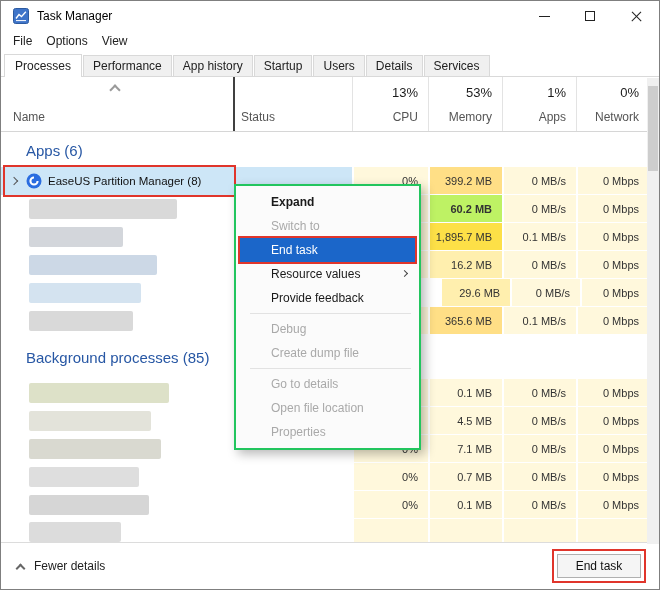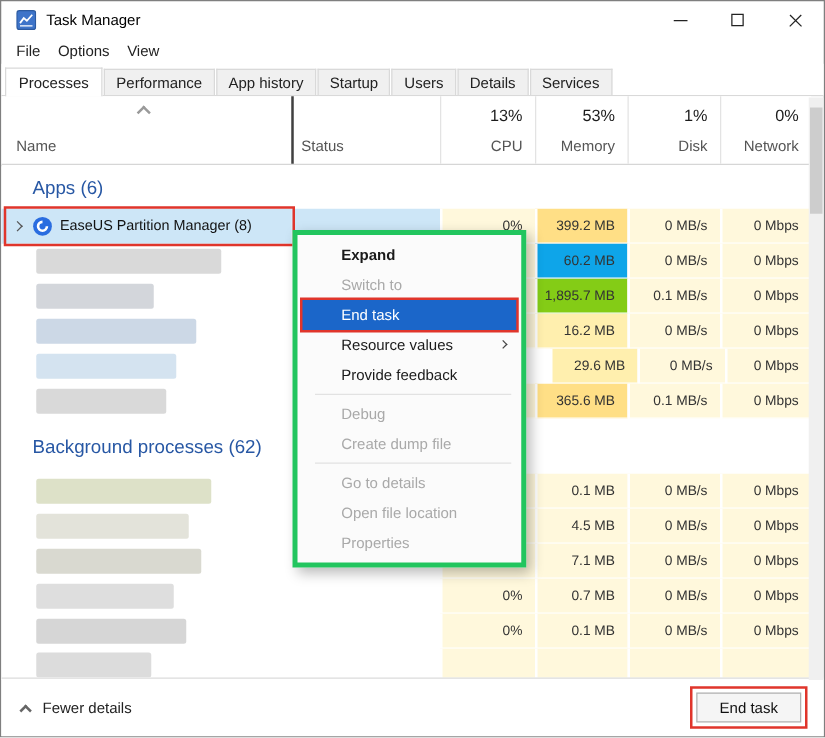--- a/index.html
+++ b/index.html
@@ -63,21 +63,21 @@
   .cell-metric { font-size: 11px; color: #333; display: flex; align-items: center; justify-content: flex-end; padding-right: 10px; border-left: 2px solid #fff; border-bottom: 1px solid #fff; white-space: nowrap; }
   .c-cpu { width: 76px; } .c-memory { width: 74px; } .c-disk { width: 74px; } .c-network { width: 73px; }
   .cell-metric.empty { background: #fff; border: none; }
   .name-redbox { position: absolute; left: 2px; top: -2px; width: 233px; height: 32px; border: 2px solid var(--annotation, #e0352b); z-index: 6; pointer-events: none; }
 
   
   .scrollbar { position: absolute; right: 0; top: 77px; width: 12px; height: 466px; background: #f0f0f0; z-index: 10; }
   .sb-thumb { position: absolute; top: 8px; left: 1px; width: 10px; height: 85px; background: #cdcdcd; }
 
   
-  .contextmenu { position: absolute; left: 233px; top: 183px; width: 187px; background: #fbfbfb; border: 4px solid #22c55e; box-shadow: 4px 4px 10px rgba(0,0,0,.28); padding: 4px 0; z-index: 50; }
+  .contextmenu { position: absolute; left: 233px; top: 183px; width: 187px; background: #fbfbfb; border: 2px solid #22c55e; box-shadow: 4px 4px 10px rgba(0,0,0,.28); padding: 4px 0; z-index: 50; }
   .mitem { height: 24px; line-height: 24px; padding: 0 24px 0 35px; font-size: 12px; color: #1a1a1a; position: relative; white-space: nowrap; }
   .mitem.bold { font-weight: bold; }
   .mitem.disabled { color: #a9a9a9; }
   .mitem.highlighted { background: var(--menu_highlight, #1b66c9); color: #fff; margin: 0 3px; padding-left: 32px; }
   .mitem.annotated::after { content: ''; position: absolute; left: -1px; right: -1px; top: -2px; bottom: -2px; border: 2px solid var(--annotation, #e0352b); pointer-events: none; }
   .msep { height: 1px; background: #e2e2e2; margin: 3px 8px 3px 14px; }
   .subarrow { position: absolute; right: 12px; top: 9px; width: 5px; height: 5px; border-top: 1.4px solid #444; border-right: 1.4px solid #444; transform: rotate(45deg); }
 
   
   .footer { position: absolute; left: 0; bottom: 0; width: 100%; height: 47px; border-top: 1px solid #dcdcdc; background: #fff; display: flex; align-items: center; padding: 0 10px 0 16px; }
@@ -139,21 +139,21 @@
     <div class="ch-metric m-cpu">
       <span class="pct">13%</span>
       <span class="ml">CPU</span>
     </div>
     <div class="ch-metric m-memory">
       <span class="pct">53%</span>
       <span class="ml">Memory</span>
     </div>
     <div class="ch-metric m-disk">
       <span class="pct">1%</span>
-      <span class="ml">Disk</span>
+      <span class="ml">Apps</span>
     </div>
     <div class="ch-metric m-network">
       <span class="pct">0%</span>
       <span class="ml">Network</span>
     </div>
   </div>
 
   <div class="table" id="table">
       <div class="trow grouprow">
         <div class="cell-name">
@@ -182,31 +182,31 @@
         <div class="cell-metric c-disk" style="background: rgb(255, 248, 220);">0 MB/s</div>
         <div class="cell-metric c-network" style="background: rgb(255, 248, 220);">0 Mbps</div>
         <div class="name-redbox"></div>
       </div>
       <div class="trow">
         <div class="cell-name">
           <span class="redact" style="width: 148px; background: rgb(217, 217, 217);"></span>
         </div>
         <div class="cell-status"></div>
         <div class="cell-metric c-cpu" style="background: rgb(255, 248, 220);">0%</div>
-        <div class="cell-metric c-memory" style="background: #0ea5e9;">60.2 MB</div>
+        <div class="cell-metric c-memory" style="background: #bef264; font-weight: bold;">60.2 MB</div>
         <div class="cell-metric c-disk" style="background: rgb(255, 248, 220);">0 MB/s</div>
         <div class="cell-metric c-network" style="background: rgb(255, 248, 220);">0 Mbps</div>
       </div>
       <div class="trow">
         <div class="cell-name">
           <span class="redact" style="width: 94px; background: rgb(211, 214, 219);"></span>
         </div>
         <div class="cell-status"></div>
         <div class="cell-metric c-cpu" style="background: rgb(255, 248, 220);">0%</div>
-        <div class="cell-metric c-memory" style="background: #84cc16;">1,895.7 MB</div>
+        <div class="cell-metric c-memory" style="background: #fde047;">1,895.7 MB</div>
         <div class="cell-metric c-disk" style="background: rgb(255, 248, 220);">0.1 MB/s</div>
         <div class="cell-metric c-network" style="background: rgb(255, 248, 220);">0 Mbps</div>
       </div>
       <div class="trow">
         <div class="cell-name">
           <span class="redact" style="width: 128px; background: rgb(204, 216, 230);"></span>
         </div>
         <div class="cell-status"></div>
         <div class="cell-metric c-cpu" style="background: rgb(255, 248, 220);">0%</div>
         <div class="cell-metric c-memory" style="background: rgb(255, 239, 174);">16.2 MB</div>
@@ -228,21 +228,21 @@
           <span class="redact" style="width: 104px; background: rgb(217, 217, 217);"></span>
         </div>
         <div class="cell-status"></div>
         <div class="cell-metric c-cpu" style="background: rgb(255, 248, 220);">0%</div>
         <div class="cell-metric c-memory" style="background: rgb(255, 223, 134);">365.6 MB</div>
         <div class="cell-metric c-disk" style="background: rgb(255, 248, 220);">0.1 MB/s</div>
         <div class="cell-metric c-network" style="background: rgb(255, 248, 220);">0 Mbps</div>
       </div>
       <div class="trow grouprow tall">
         <div class="cell-name">
-          <span class="group-label">Background processes (62)</span>
+          <span class="group-label">Background processes (85)</span>
         </div>
         <div class="cell-status"></div>
         <div class="cell-metric c-cpu empty"></div>
         <div class="cell-metric c-memory empty"></div>
         <div class="cell-metric c-disk empty"></div>
         <div class="cell-metric c-network empty"></div>
       </div>
       <div class="trow">
         <div class="cell-name">
           <span class="redact" style="width: 140px; background: rgb(221, 225, 200);"></span>

